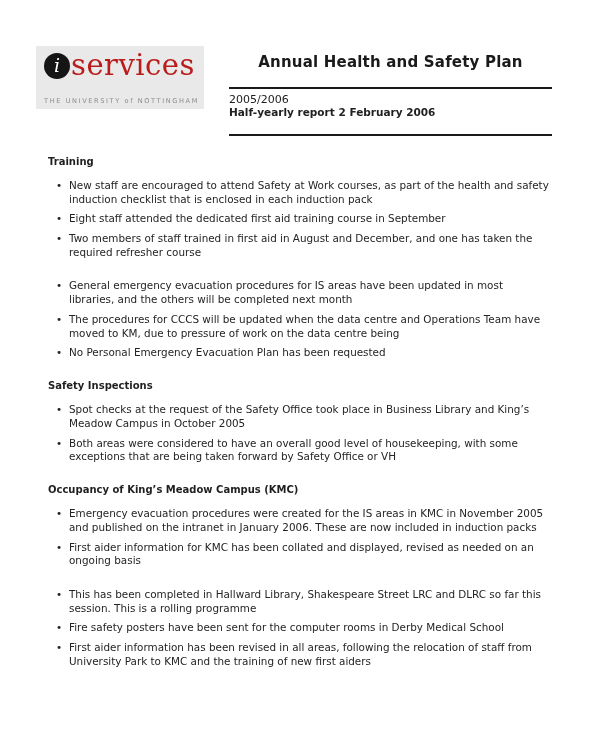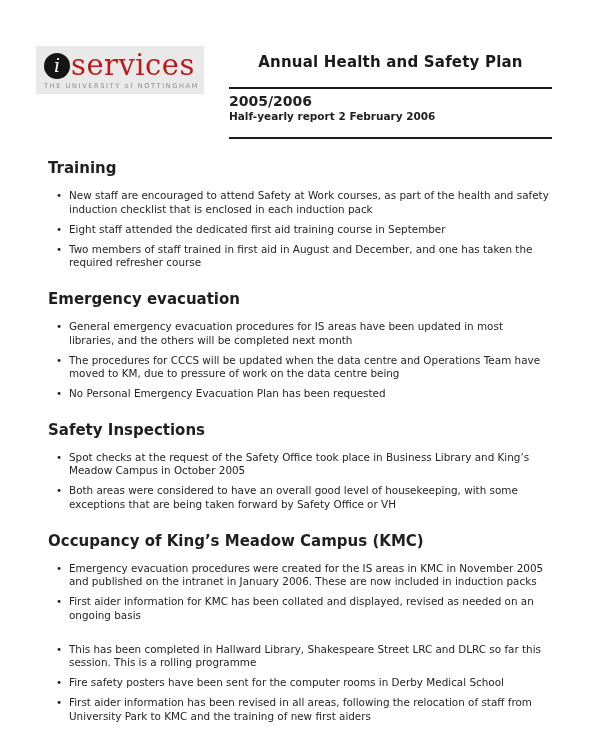--- a/index.html
+++ b/index.html
@@ -29,34 +29,34 @@
     font-family:"DejaVu Serif", serif; font-style:italic;
     font-size:19px; line-height:1;
   }
   .logo-text {
     font-family:"DejaVu Serif", serif;
     font-size:29px; line-height:1; color:#b91c1c;
     letter-spacing:0.5px; margin-left:1px;
   }
   .logo-tagline {
     font-size:6.6px; color:#8b8b8b;
-    letter-spacing:1.6px; margin-top:2px; white-space:nowrap;
+    letter-spacing:1.6px; margin-top:17px; white-space:nowrap;
   }
 
   .header-right { flex:1; margin-left:25px; padding-top:7px; }
   .title { font-size:15px; font-weight:bold; color:#1a1a1a; margin-bottom:16px; letter-spacing:0.2px;text-align:center; }
   .rule { height:2px; background:#1a1a1a; }
-  .year { font-size:14px; font-weight:bold; margin-top:4px; line-height:1.2; }
+  .year { font-size:11px; font-weight:normal; margin-top:4px; line-height:1.2; }
   .subtitle { font-size:10.5px; font-weight:bold; margin-bottom:15px; line-height:1.2; }
 
   
   .content { margin-top:8px; }
   .sec { margin-top:20px; }
   .sec.tight { margin-top:4px; }
-  .sec-h { font-size:15px; font-weight:bold; color:#1f1f1f; margin-bottom:12px; }
+  .sec-h { font-size:10px; font-weight:bold; color:#1f1f1f; margin-bottom:12px; }
   .bullets { list-style:none; }
   .bullets li {
     display:flex; align-items:flex-start;
     font-size:10.4px; line-height:1.32;
     margin-bottom:6px; color:#242424;
   }
   .dot { flex:0 0 13px; width:13px; margin-left:8px; text-align:left; }
   .bt { flex:1; padding-right:2px; }
 </style>
 </head>
@@ -95,21 +95,20 @@
           <span class="bt">Eight staff attended the dedicated first aid training course in September</span>
         </li>
         <li>
           <span class="dot">•</span>
           <span class="bt">Two members of staff trained in first aid in August and December, and one has taken the required refresher course</span>
         </li>
       </ul>
     </section>
 
     <section class="sec">
-      <h2 class="sec-h">Emergency evacuation</h2>
       <ul class="bullets">
         <li>
           <span class="dot">•</span>
           <span class="bt">General emergency evacuation procedures for IS areas have been updated in most libraries, and the others will be completed next month</span>
         </li>
         <li>
           <span class="dot">•</span>
           <span class="bt">The procedures for CCCS will be updated when the data centre and Operations Team have moved to KM, due to pressure of work on the data centre being</span>
         </li>
         <li>

